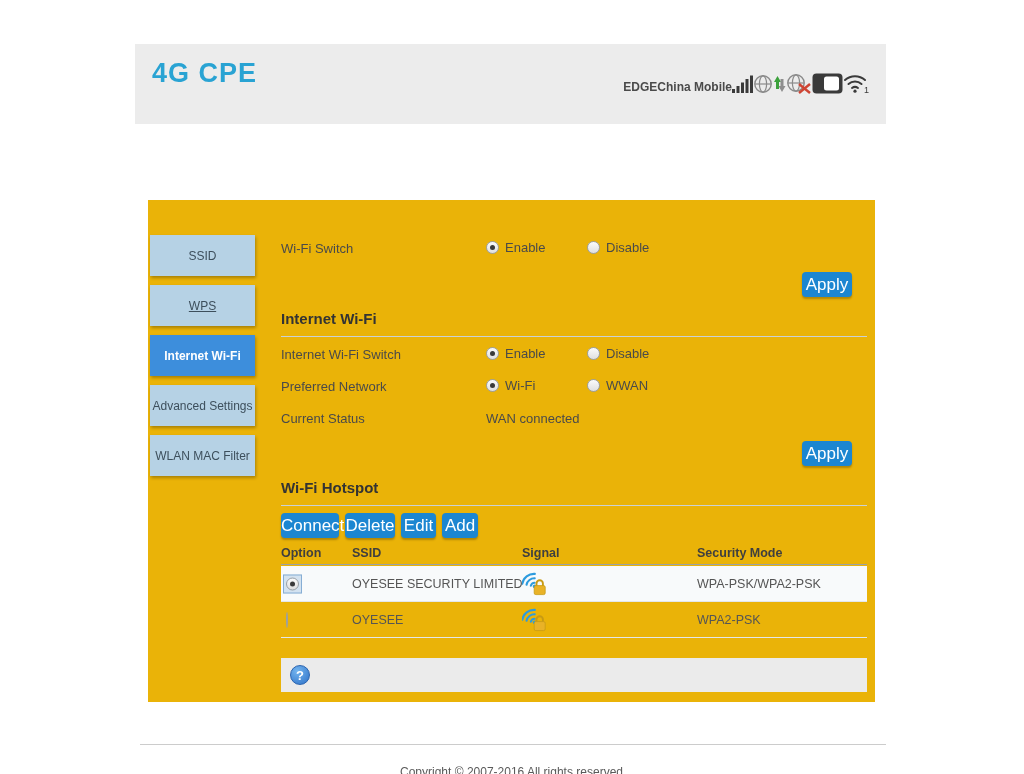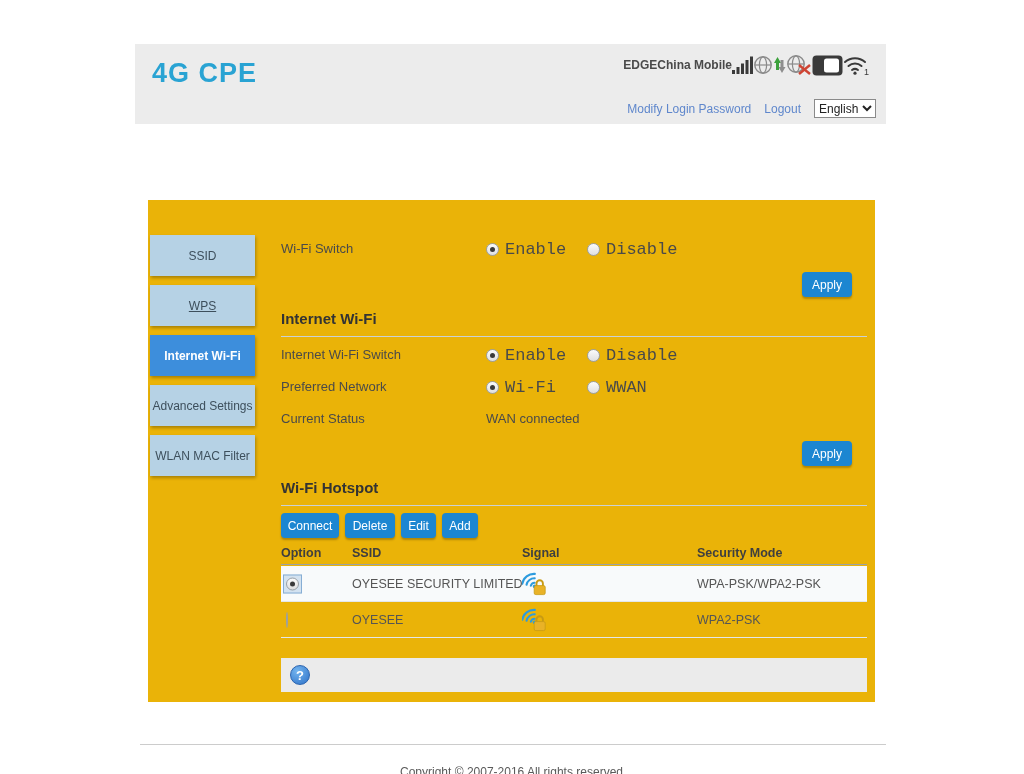--- a/index.html
+++ b/index.html
@@ -2,21 +2,21 @@
 <html><head>
 <meta charset="utf-8">
 <style>
   * { margin:0; padding:0; box-sizing:border-box; }
   body { background:#ffffff; font-family:"Liberation Sans", sans-serif; }
   #viewport { position:relative; width:1024px; height:774px; background:#ffffff; overflow:hidden;margin-top:44px; }
 
   
   .top-header { position:absolute; left:135px; top:0; width:751px; height:80px; background:#ECECEC; }
   .logo { position:absolute; left:17px; top:14px; font-size:27px; font-weight:bold; color:#29A3D3; letter-spacing:1px; }
-  .status-row { position:absolute; right:16px; top:6px; height:30px; display:flex; align-items:center; }
+  .status-row { position:absolute; right:16px; top:20px; height:30px; display:flex; align-items:flex-end; }
   .status-text { font-size:12px; font-weight:bold; color:#4A4A4A; }
   .sicon { display:flex; align-items:flex-end; }
   .links-row { position:absolute; right:10px; top:55px; display:flex; align-items:center; gap:13px; font-size:12px; }
   .link { color:#5F87CC; cursor:pointer; text-decoration:none; }
   select.lang { font-size:12px; border:1px solid #8A8A8A; background:#FFFFFF; height:19px; color:#222; }
 
   
   .banner { position:absolute; left:148px; top:108px; width:727px; height:48px; border-radius:8px 8px 0 0;
             background:linear-gradient(105deg,#9150DC 0%,#6A57DF 35%,#4C66DE 65%,#2F86D4 100%); color:#fff; }
   .banner-back { position:absolute; left:30px; top:12px; width:16px; height:24px; cursor:pointer; }
@@ -25,27 +25,27 @@
 
   
   .panel { position:absolute; left:148px; top:156px; width:727px; height:502px; background:#eab308; }
 
   .sidebar-item { position:absolute; left:2px; width:105px; height:41px; background:#B6D2E5; color:#3D4F5C;
                   font-size:12px; display:flex; align-items:center; justify-content:center; text-align:center;
                   box-shadow:1px 2px 3px rgba(0,0,0,0.28); cursor:pointer; }
   .sidebar-item.active { background:#3D8EDC; color:#fff; font-weight:bold; }
 
   .form-label { position:absolute; left:133px; font-size:13px; color:#4A4A4A; }
-  .opt { position:absolute; display:flex; align-items:center; gap:6px; font-size:17px; color:#4A4A4A;font-family:Liberation Mono, monospace; }
+  .opt { position:absolute; display:flex; align-items:center; gap:6px; font-size:13px; color:#4A4A4A; }
   .radio { width:13px; height:13px; border-radius:50%; border:1px solid #9AA0A6;
            background:linear-gradient(#FBFBFB,#DFDFDF); position:relative; flex:0 0 13px; }
   .radio.checked::after { content:""; position:absolute; left:3px; top:3px; width:5px; height:5px; border-radius:50%; background:#3A3A3A; }
   .radio-focus { width:19px; height:19px; background:#D3E2F0; border:1px solid #86ADD4; display:flex; align-items:center; justify-content:center; }
 
-  .btn { background:#1C86D1; color:#fff; border:none; border-radius:4px; font-size:12px; cursor:pointer;
+  .btn { background:#1C86D1; color:#fff; border:none; border-radius:4px; font-size:17px; cursor:pointer;
          box-shadow:0 2px 2px rgba(0,0,0,0.25); font-family:"Liberation Sans",sans-serif; }
   .apply-btn { position:absolute; left:654px; width:50px; height:25px; }
 
   .section-heading { position:absolute; left:133px; width:586px; font-size:15px; font-weight:bold; color:#333;
                      padding-bottom:9px; border-bottom:1px solid #C9D1D7; }
   .static-value { position:absolute; font-size:13px; color:#4A4A4A; }
 
   .action-btn { position:absolute; height:25px; }
 
   .tbl-header { position:absolute; left:133px; width:586px; height:19px; border-bottom:1px solid #9AA2A8; }
@@ -116,27 +116,20 @@
         <svg width="27" height="21" viewBox="0 0 27 21">
           <path d="M2 7 A15 15 0 0 1 22 7" fill="none" stroke="#3A3A3A" stroke-width="2" stroke-linecap="round"></path>
           <path d="M5.5 11 A10 10 0 0 1 18.5 11" fill="none" stroke="#3A3A3A" stroke-width="2" stroke-linecap="round"></path>
           <path d="M9 15 A5 5 0 0 1 15 15" fill="none" stroke="#3A3A3A" stroke-width="2" stroke-linecap="round"></path>
           <circle cx="12" cy="18.2" r="1.6" fill="#3A3A3A"></circle>
           <text x="21" y="20" font-size="9" fill="#3A3A3A" font-family="Liberation Sans, sans-serif">1</text>
         </svg>
       </span>
     </div>
 
-    <div class="links-row">
-      <a class="link">Modify Login Password</a>
-      <a class="link">Logout</a>
-      <select class="lang">
-        <option>English</option>
-      </select>
-    </div>
   </div>
 
 
   <div class="panel">
 
     <div class="sidebar-item" style="top:35px;">
       <span>SSID</span>
     </div>
     <div class="sidebar-item" style="top:85px;text-decoration:underline;">
       <span>WPS</span>

